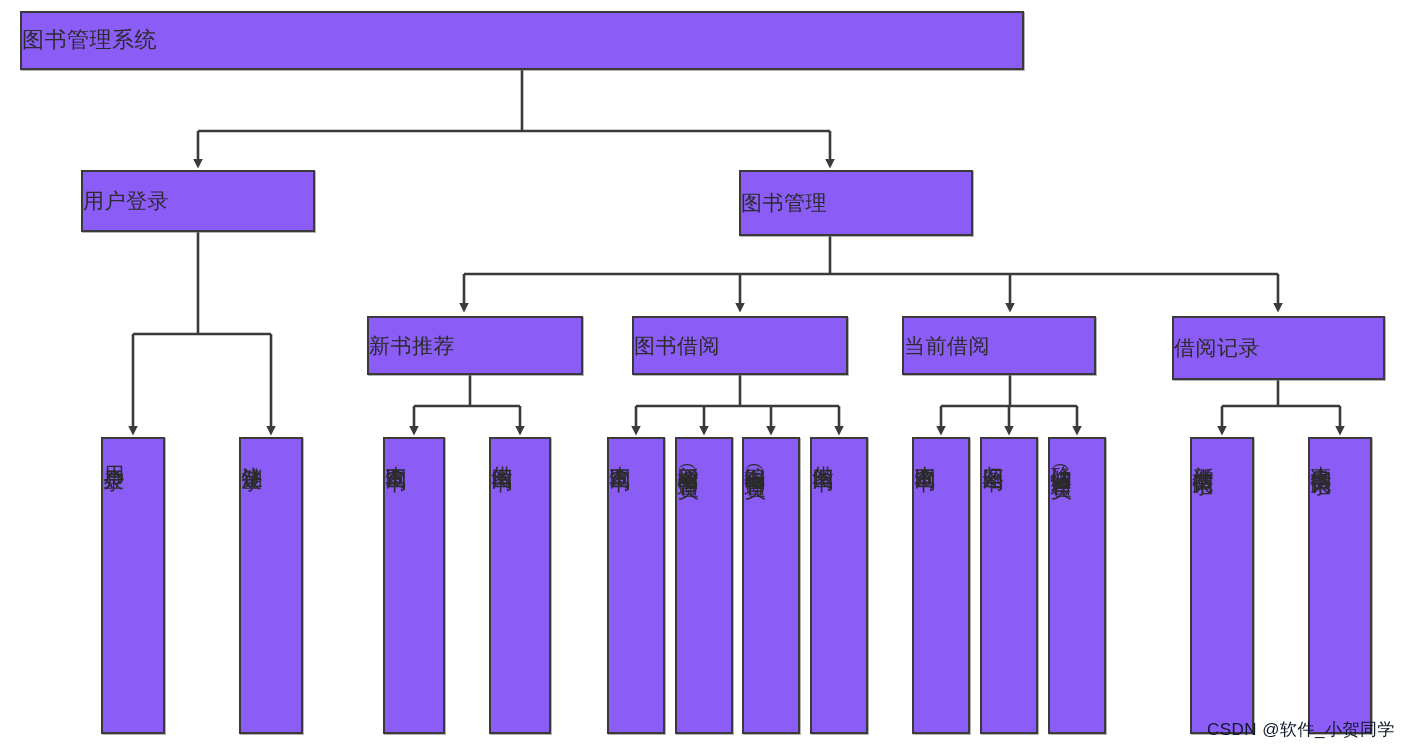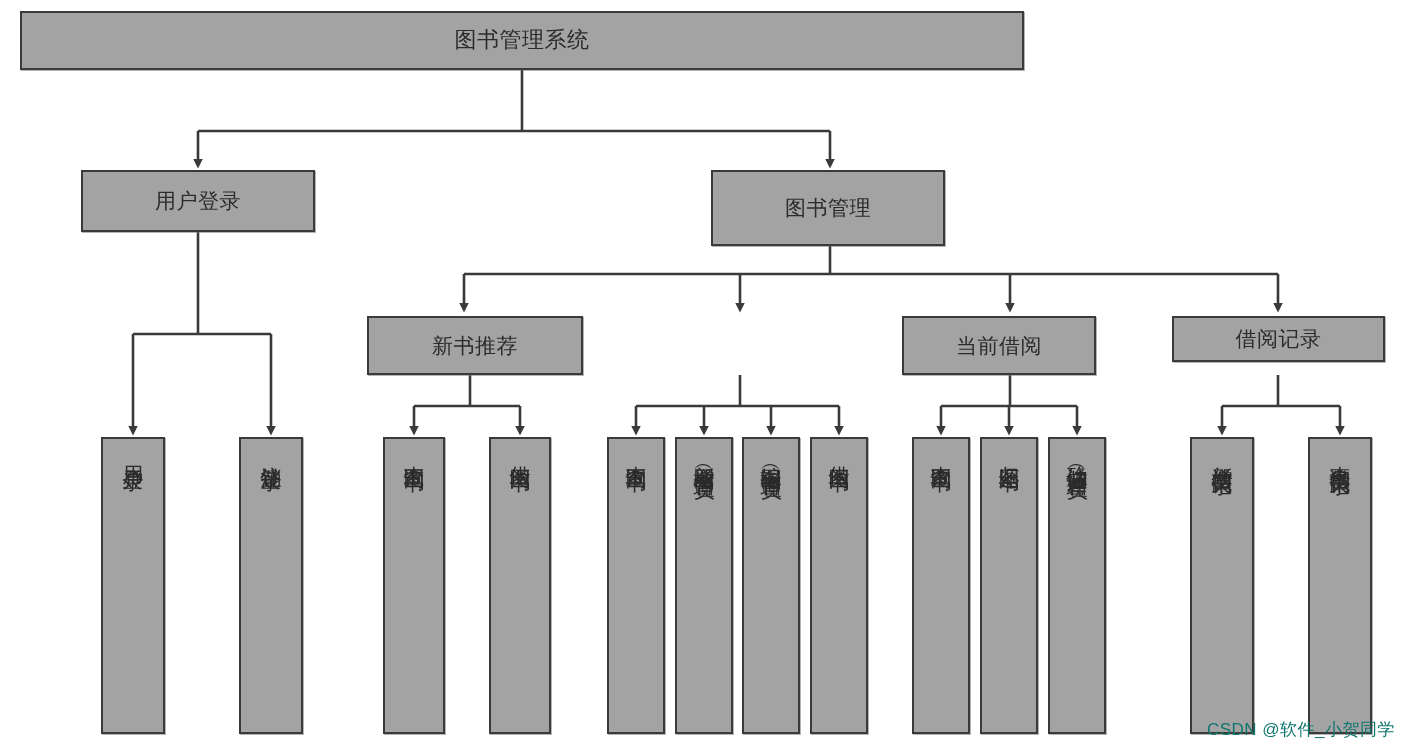--- a/index.html
+++ b/index.html
@@ -22,26 +22,26 @@
     position: absolute;
     left: 0;
     top: 0;
     width: 1405px;
     height: 747px;
     pointer-events: none;
   }
   .node {
     position: absolute;
     box-sizing: border-box;
-    background: #a3a3a3;
+    background: #8b5cf6;
     border: 2px solid #3a3a3a;
     box-shadow: 1px 1px 0 0 rgba(120,120,120,0.55);
     display: flex;
     align-items: center;
-    justify-content: center;
+    justify-content: flex-start;
     color: #2b2b2b;
     z-index: 2;
   }
   .node-label {
     display: block;
     text-align: center;
     line-height: 1.12;
     letter-spacing: 0.5px;
     white-space: nowrap;
   }
@@ -62,21 +62,21 @@
     line-height: 1.05;
     letter-spacing: 2px;
     white-space: pre;
     max-height: 286px;
   }
   .watermark {
     position: absolute;
     right: 10px;
     bottom: 6px;
     font-size: 17px;
-    color: #0f766e;
+    color: #0f172a;
     letter-spacing: 0.5px;
     z-index: 5;
     white-space: nowrap;
   }
 </style>
 </head>
 <body>
 
 <div id="canvas">
 
@@ -133,31 +133,34 @@
     </g>
   </svg>
 
   <div class="node root horizontal" style="left:20px; top:11px; width:1004px; height:59px;">
     <span class="node-label">图书管理系统</span>
   </div>
 
   <div class="node horizontal" style="left:81px; top:170px; width:234px; height:62px;">
     <span class="node-label">用户登录</span>
   </div>
-  <div class="node horizontal" style="left:711px; top:170px; width:234px; height:76px;">
+  <div class="node horizontal" style="left:739px; top:170px; width:234px; height:66px;">
     <span class="node-label">图书管理</span>
   </div>
 
   <div class="node horizontal" style="left:367px; top:316px; width:216px; height:59px;">
     <span class="node-label">新书推荐</span>
   </div>
+  <div class="node horizontal" style="left:632px; top:316px; width:216px; height:59px;">
+    <span class="node-label">图书借阅</span>
+  </div>
   <div class="node horizontal" style="left:902px; top:316px; width:194px; height:59px;">
     <span class="node-label">当前借阅</span>
   </div>
-  <div class="node horizontal" style="left:1172px; top:316px; width:213px; height:46px;">
+  <div class="node horizontal" style="left:1172px; top:316px; width:213px; height:64px;">
     <span class="node-label">借阅记录</span>
   </div>
 
   <div class="node vertical" style="left:101px; top:437px; width:64px; height:297px;">
     <span class="node-label">用户登录</span>
   </div>
   <div class="node vertical" style="left:239px; top:437px; width:64px; height:297px;">
     <span class="node-label">注销登录</span>
   </div>
 

